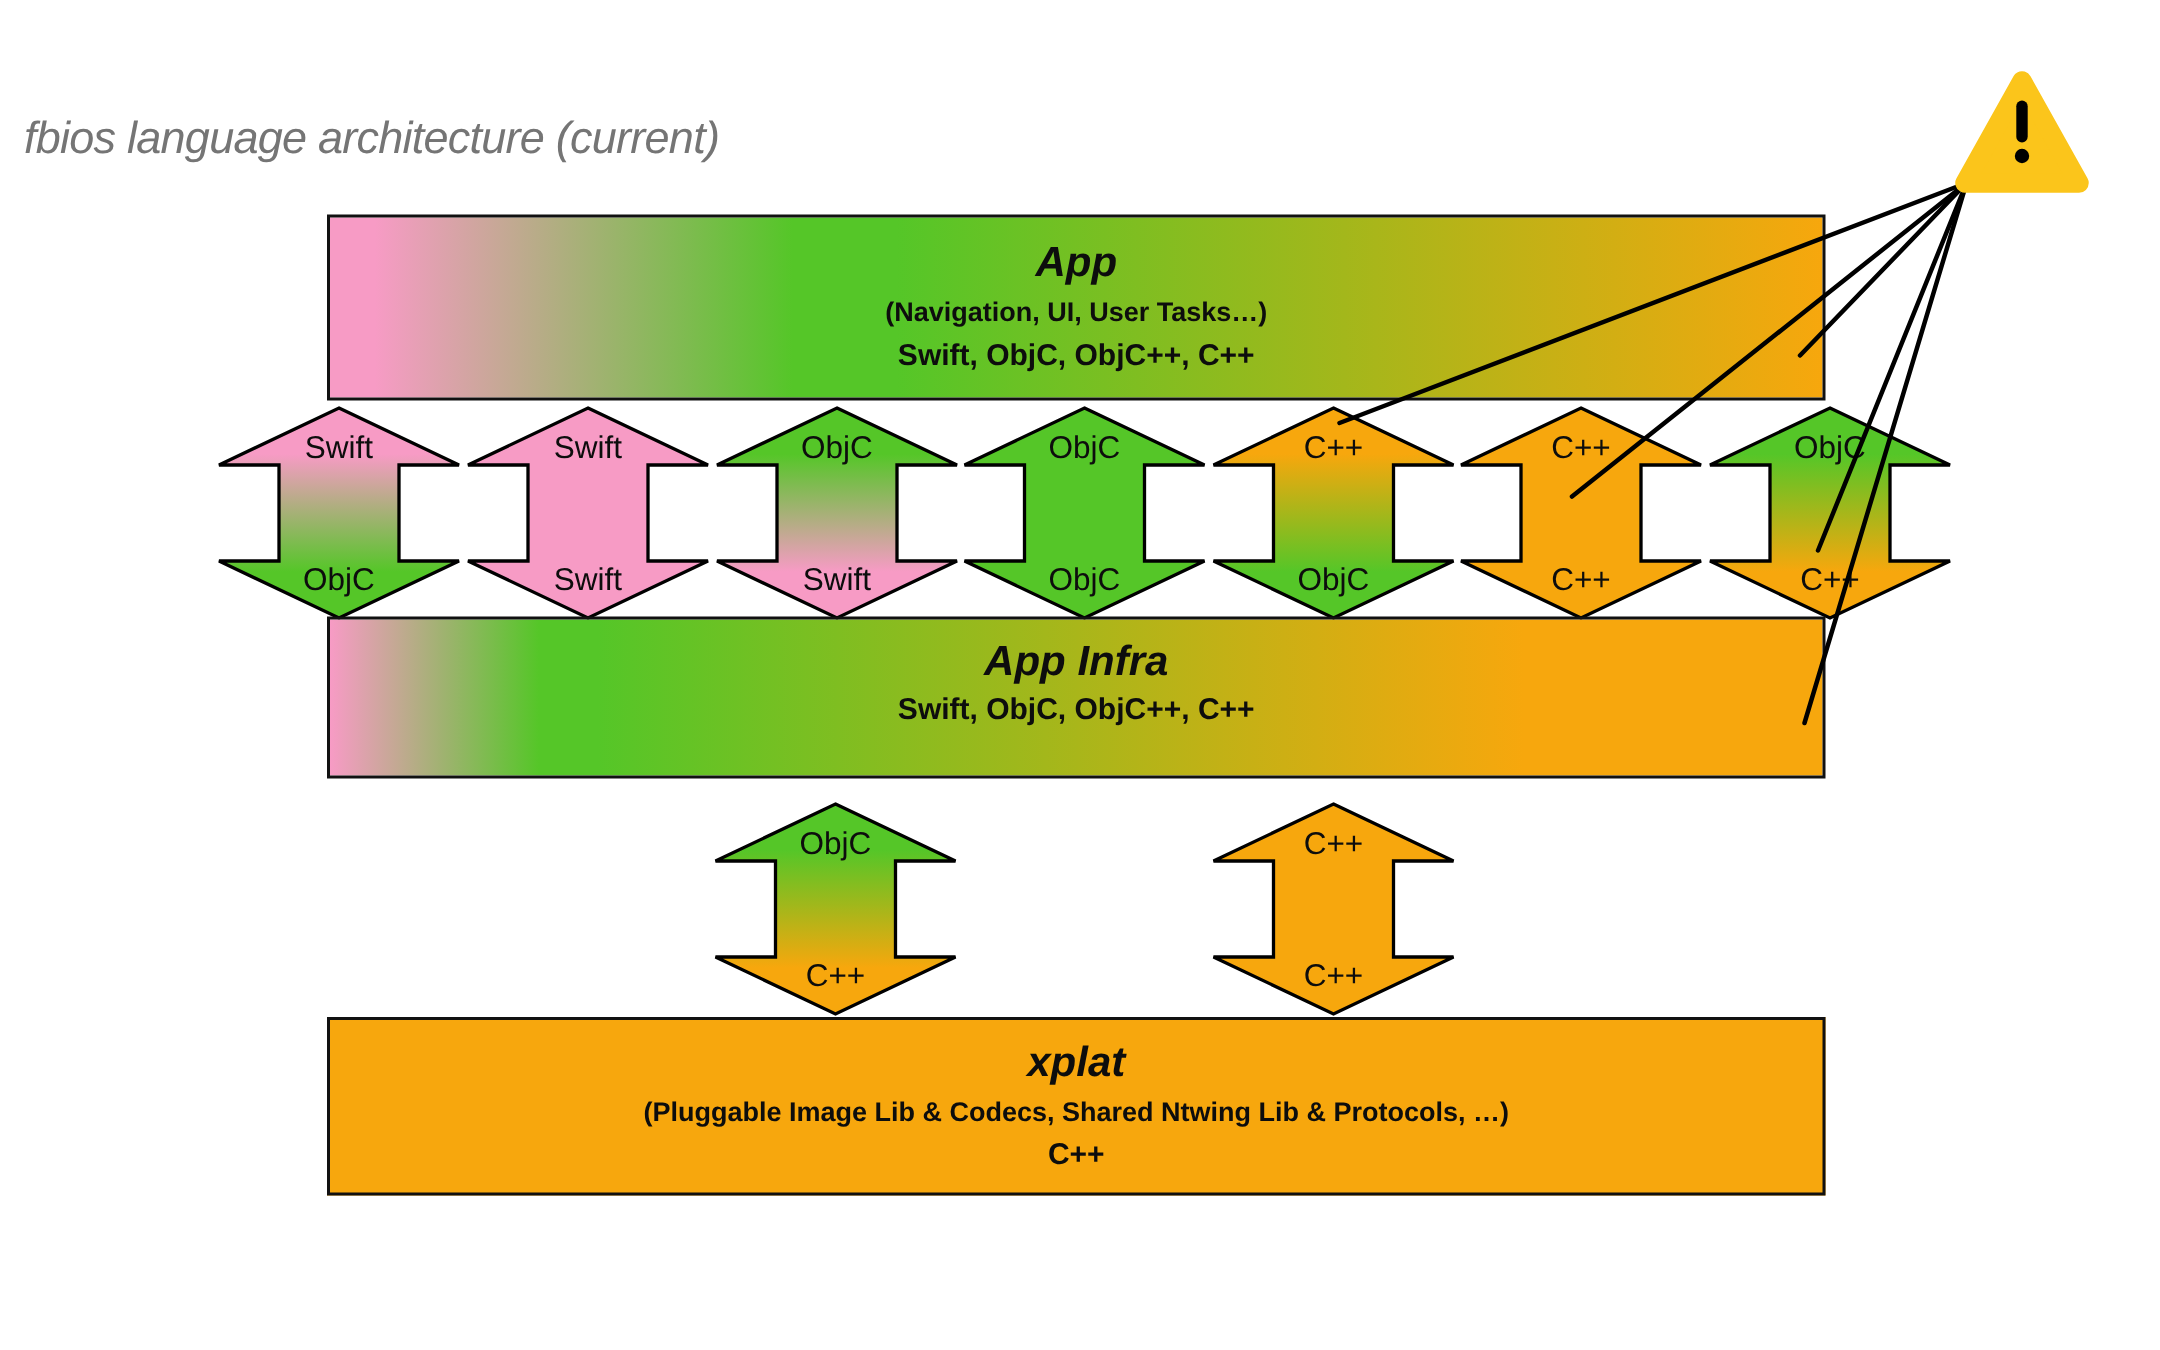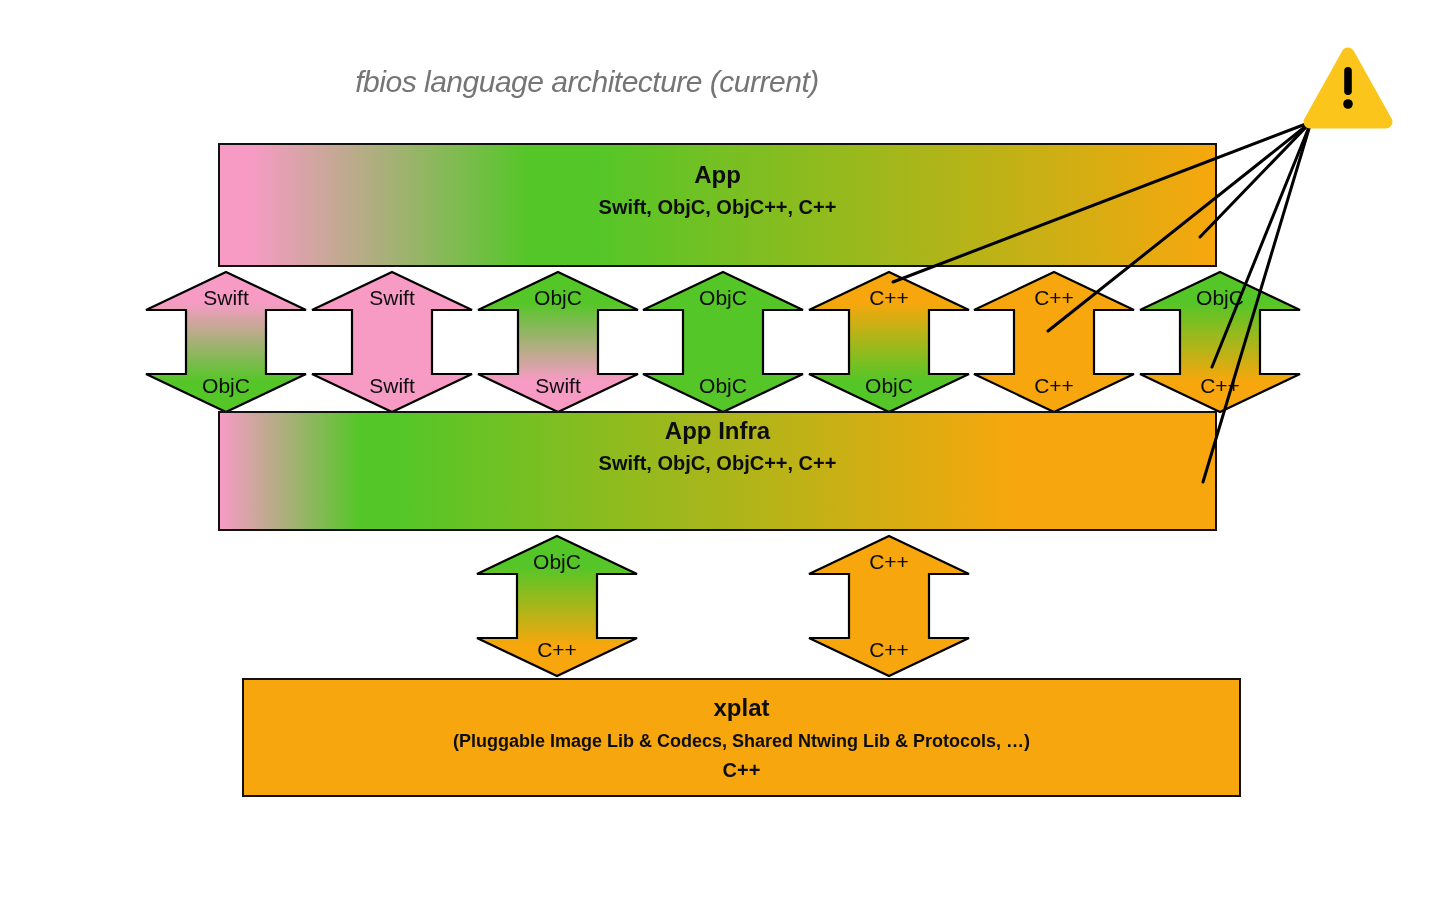--- a/index.html
+++ b/index.html
@@ -1,45 +1,46 @@
 <!DOCTYPE html>
 <html><head>
 <meta charset="utf-8">
 <style>
   html,body{margin:0;padding:0;background:#ffffff;}
   body{width:1440px;height:900px;position:relative;overflow:hidden;
        font-family:"Liberation Sans",sans-serif;}
   .canvas{position:absolute;inset:0;}
-  .title{position:absolute;top:60px;left:0;width:1164px;text-align:center;
+  .title{position:absolute;top:60px;left:0;width:1164px;
          font-size:30px;font-style:italic;font-weight:400;color:#757575;
-         letter-spacing:-0.5px;margin:5px;}
+         letter-spacing:-0.5px;margin:16px;}
   .layer{position:absolute;left:218px;width:999px;border:2px solid #111;
          box-sizing:border-box;text-align:center;color:#0d0d0d;}
   .layer-app{top:143px;height:124px;padding-top:12px;}
-  .layer-infra{top:411px;height:120px;}
+  .layer-infra{top:411px;height:108px;padding-top:10px;}
   .layer-xplat{top:678px;height:119px;padding-top:10px;}
-  .layer-name{font-size:24px;font-weight:bold;line-height:36px;}
+  .layer-name{font-size:28px;font-weight:bold;line-height:36px;font-style:italic;}
   .layer-sub{font-size:18px;font-weight:bold;line-height:30px;}
   .layer-lang{font-size:20px;font-weight:bold;line-height:28px;}
   .arrow-row{position:absolute;left:4px;width:1440px;height:142px;}
   .arrow-row svg{position:absolute;top:0;}
   #row1{top:270px;}
   #row2{top:534px;}
   .overlay{position:absolute;left:0;top:0;pointer-events:none;}
   .warn{position:absolute;left:1295px;top:40px;}
 </style>
 </head>
 <body>
 
 <div class="canvas">
 
   <h1 class="title">fbios language architecture (current)</h1>
 
   <div class="layer layer-app" style="background: linear-gradient(90deg, rgb(247, 155, 197) 0%, rgb(247, 155, 197) 3%, rgb(85, 198, 40) 31%, rgb(85, 198, 40) 38%, rgb(247, 167, 13) 100%);">
     <div class="layer-name">App</div>
+    <div class="layer-sub">(Navigation, UI, User Tasks…)</div>
     <div class="layer-lang">Swift, ObjC, ObjC++, C++</div>
   </div>
 
   <div class="arrow-row" id="row1">
       <svg width="164" height="144" viewBox="-2 -2 164 144" style="left: 140px;">
         <defs>
           <linearGradient id="g1-0" x1="0" y1="0" x2="0" y2="140" gradientUnits="userSpaceOnUse">
             <stop offset="0.22" stop-color="#F79BC5"></stop>
             <stop offset="0.78" stop-color="#55C628"></stop>
           </linearGradient>
@@ -139,21 +140,21 @@
             <stop offset="0.22" stop-color="#F7A70D"></stop>
             <stop offset="0.78" stop-color="#F7A70D"></stop>
           </linearGradient>
         </defs>
         <polygon points="80,0 160,38 120,38 120,102 160,102 80,140 0,102 40,102 40,38 0,38" fill="url(#g2-1)" stroke="#000" stroke-width="2.2"></polygon>
         <text x="80" y="33" text-anchor="middle" font-size="21" fill="#0d0d0d" font-family="&quot;Liberation Sans&quot;, sans-serif">C++</text>
         <text x="80" y="121" text-anchor="middle" font-size="21" fill="#0d0d0d" font-family="&quot;Liberation Sans&quot;, sans-serif">C++</text>
       </svg>
     </div>
 
-  <div class="layer layer-xplat" style="background: rgb(247, 167, 13); margin-left: 24px;">
+  <div class="layer layer-xplat" style="background: rgb(247, 167, 13);">
     <div class="layer-name">xplat</div>
     <div class="layer-sub">(Pluggable Image Lib &amp; Codecs, Shared Ntwing Lib &amp; Protocols, …)</div>
     <div class="layer-lang">C++</div>
   </div>
 
   <svg class="overlay" width="1440" height="900" viewBox="0 0 1440 900">
     <g stroke="#000000" stroke-width="3" stroke-linecap="round">
       <line x1="1311" y1="122" x2="893" y2="282"></line>
       <line x1="1311" y1="122" x2="1048" y2="331"></line>
       <line x1="1311" y1="122" x2="1200" y2="237"></line>

